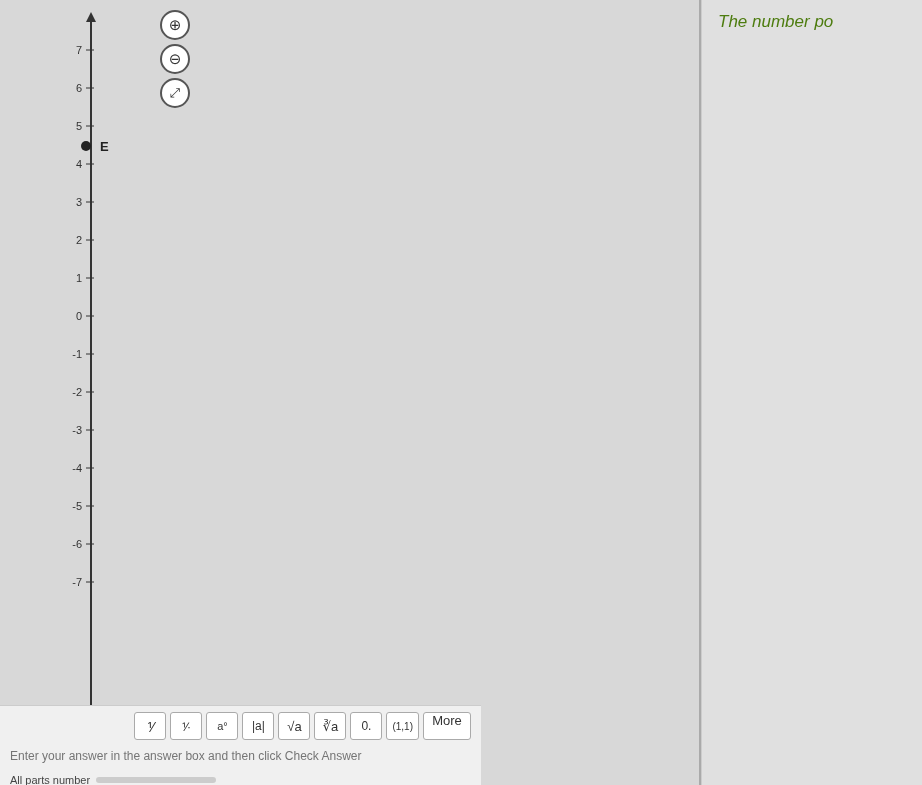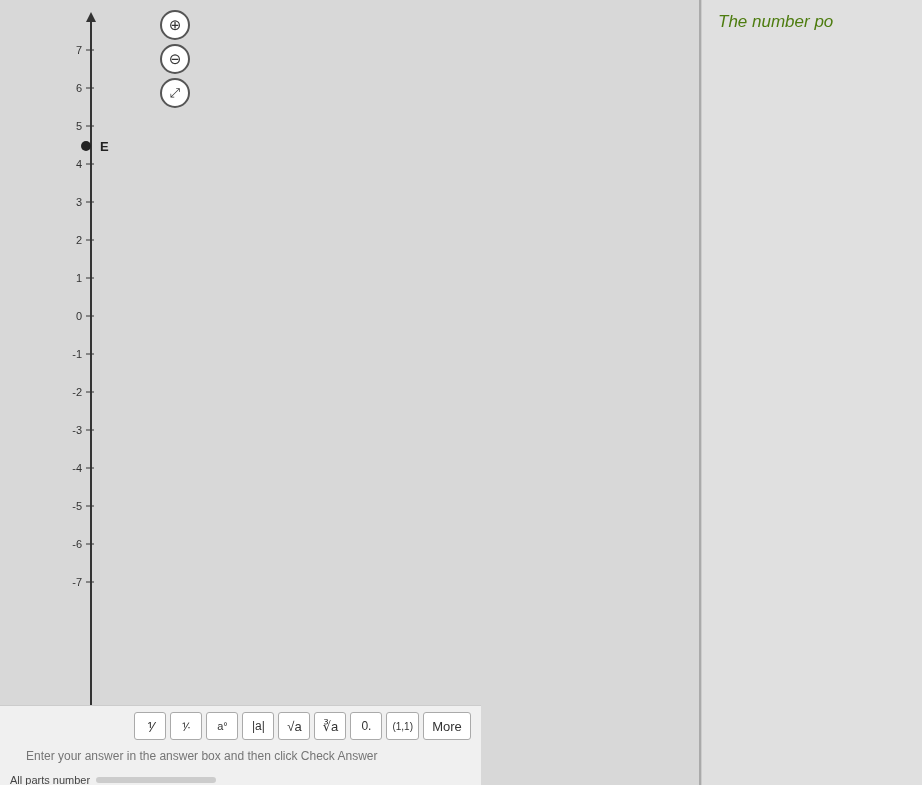--- a/index.html
+++ b/index.html
@@ -200,31 +200,30 @@
     }
 
     .math-btn-more {
       min-width: 48px;
       height: 28px;
       background: #fff;
       border: 1px solid #aaa;
       border-radius: 3px;
       cursor: pointer;
       display: flex;
-      align-items: center;
       justify-content: center;
       font-size: 13px;
       color: #333;
       padding: 0 6px;
     }
 
     .answer-row {
       display: flex;
       align-items: flex-start;
-      padding: 4px 26px;
+      padding: 4px 10px;
       gap: 8px;
       font-size: 12px;
       color: #555;
     }
 
     .answer-input {
       flex: 1;
       height: 24px;
       border: none;
       background: transparent;

